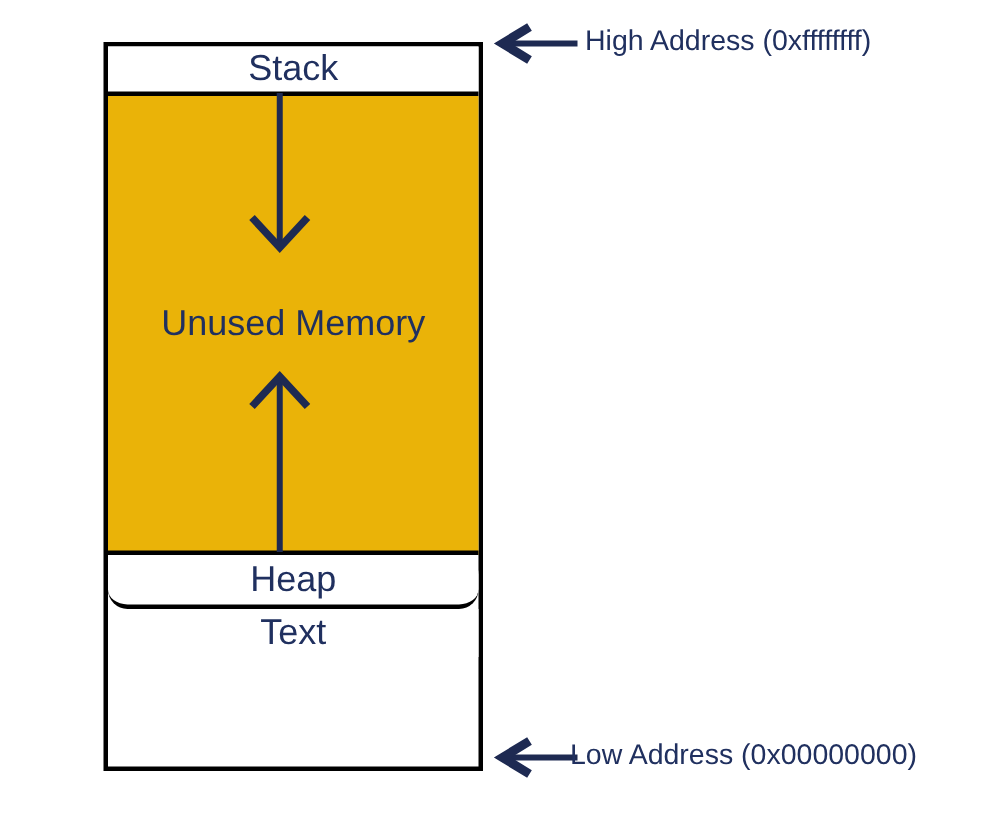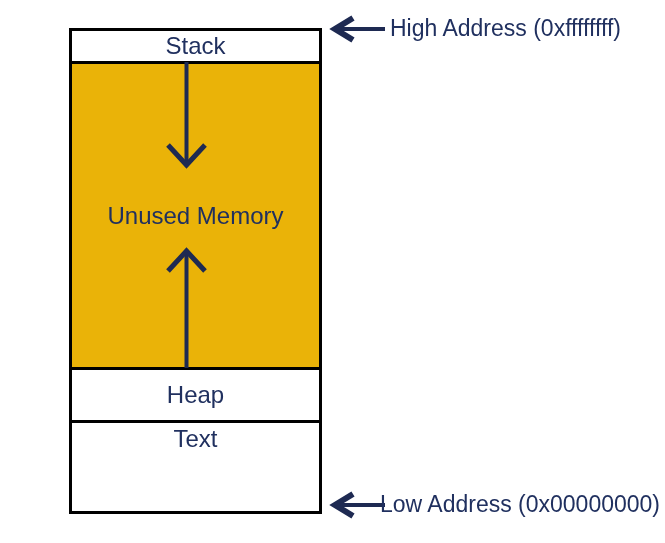--- a/index.html
+++ b/index.html
@@ -30,36 +30,36 @@
     align-items: center;
     justify-content: center;
     box-sizing: border-box;
     border-bottom: 3px solid #000000;
     color: #20305f;
     font-size: 24px;
     background: #ffffff;
   }
   .row-stack  { height: 33px; }
   .row-unused { height: 306px; background: #eab308; }
-  .row-heap   { height: 53px; }
+  .row-heap   { height: 36px; border-radius: 13px; }
   .row-bss    { height: 38px; }
   .row-data   { height: 36px; }
   .row-text   { height: 32px; border-bottom: none; }
   .arrow-overlay {
     position: absolute;
     left: 0;
     top: 0;
     width: 665px;
     height: 543px;
     pointer-events: none;
   }
   .annotation {
     position: absolute;
     color: #20305f;
-    font-size: 23px;
+    font-size: 19px;
     line-height: 22px;
     white-space: nowrap;
   }
   .annotation-high { left: 390px; top: 17px; }
   .annotation-low  { left: 380px; top: 493px; }
 </style>
 </head>
 <body>
 
 <div class="canvas">

